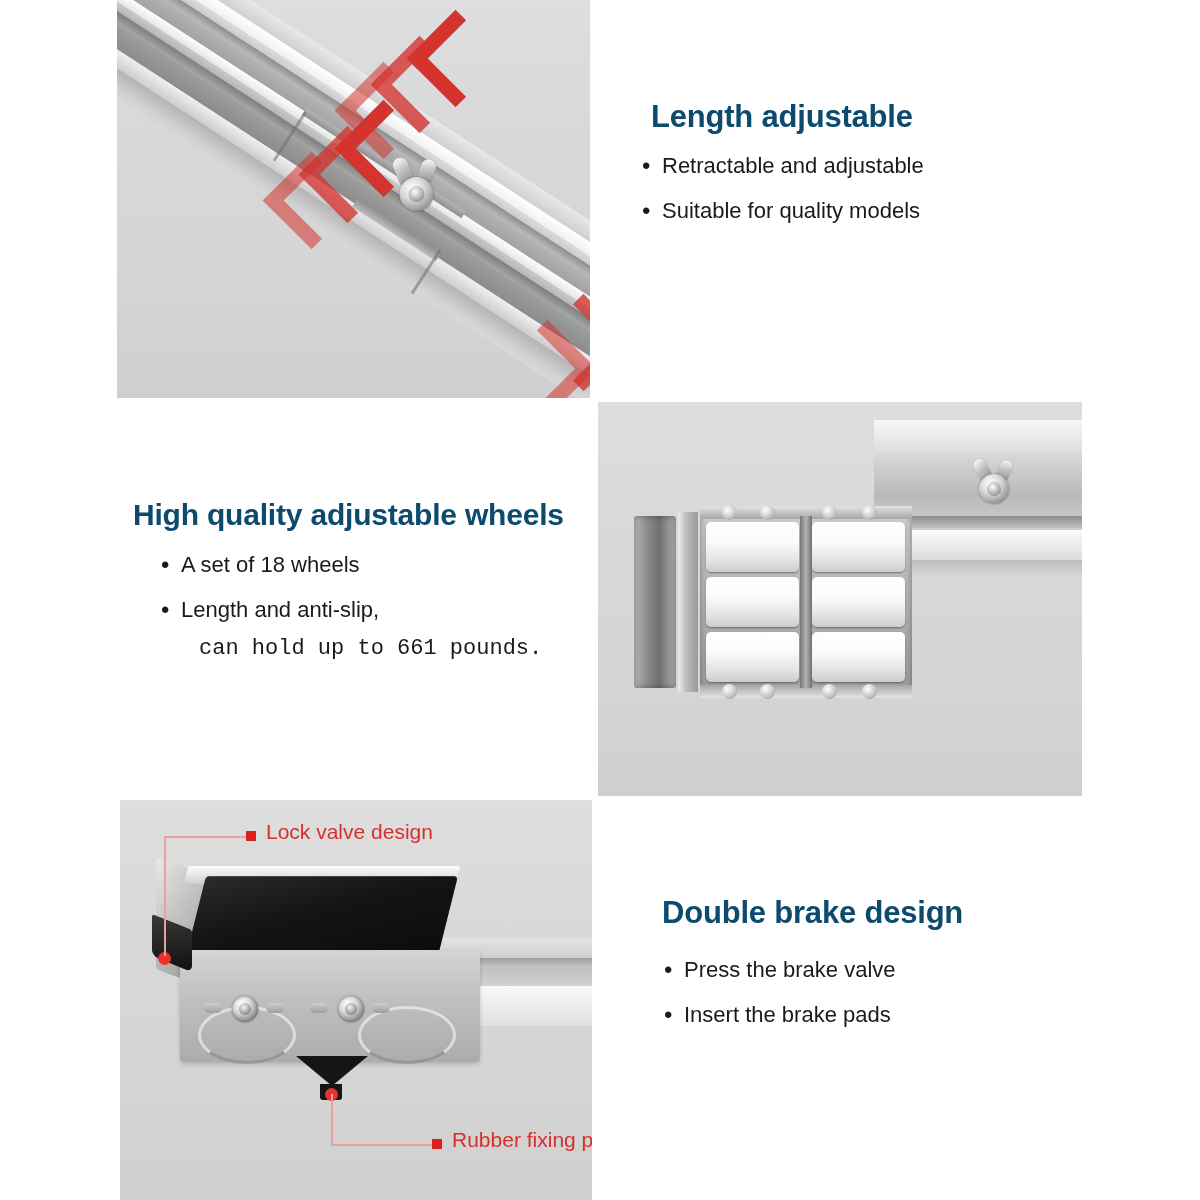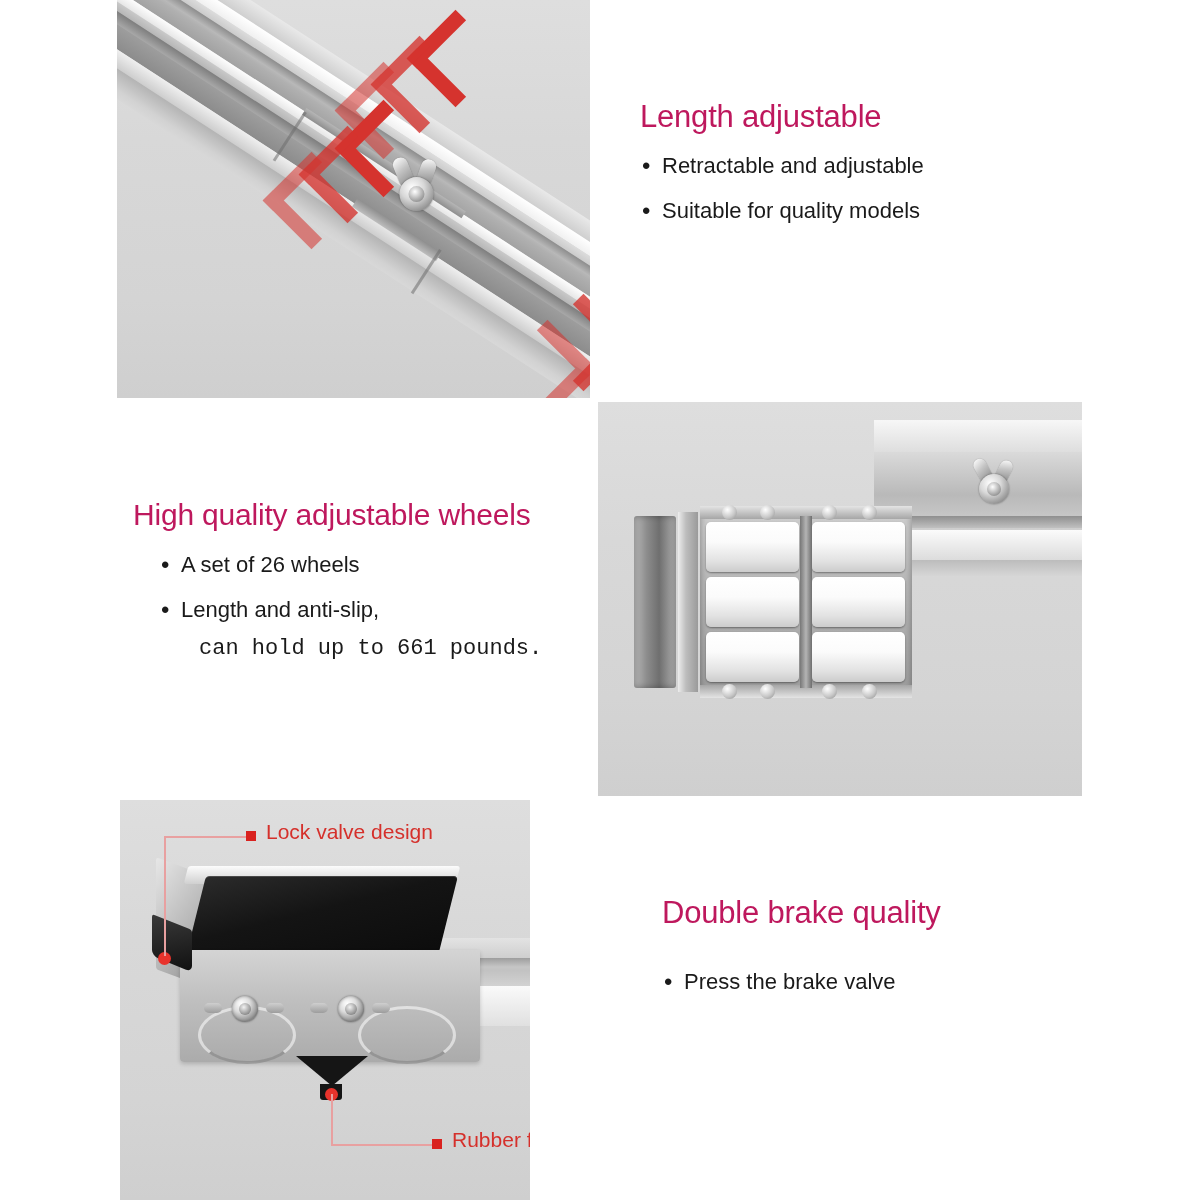--- a/index.html
+++ b/index.html
@@ -32,32 +32,33 @@
     position: absolute;
     background: #ffffff;
     overflow: hidden;
   }
 
   
   #panel-length-image   { left: 117px; top: 0px;    width: 473px; height: 398px; }
   #panel-length-text    { left: 598px; top: 0px;    width: 484px; height: 398px; }
   #panel-wheels-text    { left: 117px; top: 402px;  width: 473px; height: 394px; }
   #panel-wheels-image   { left: 598px; top: 402px;  width: 484px; height: 394px; }
-  #panel-brake-image    { left: 120px; top: 800px;  width: 410px; height: 400px; }
+  #panel-brake-image    { left: 120px; top: 800px;  width: 472px; height: 400px; }
   #panel-brake-text     { left: 598px; top: 800px;  width: 484px; height: 400px; }
 
   
   .feature-block { position: absolute; }
   .heading {
-    color: #be185d;
+    color: #0c4a6e;
     font-size: 31px;
-    font-weight: normal;
+    font-weight: bold;
     letter-spacing: -0.2px;
     white-space: nowrap;
     line-height: 1.1;
+    text-align: center;
   }
   .bullets { margin-top: 20px; }
   .bullet {
     color: #1a1a1a;
     font-size: 22px;
     line-height: 1.05;
     white-space: nowrap;
     margin-bottom: 22px;
     position: relative;
     padding-left: 22px;
@@ -75,21 +76,21 @@
     font-family: Liberation Mono, monospace;
   }
   .bullet.cont::before { content: ""; }
 
   
   #block-length { left: 42px;  top: 100px; }
   #block-wheels { left: 16px;  top: 96px;  }
   #block-wheels .heading { font-size: 30px; }
   #block-wheels .bullets { margin-left: 26px; margin-top: 22px; }
   #block-brake  { left: 64px;  top: 96px;  }
-  #block-brake .bullets { margin-left: 0px; margin-top: 40px; }
+  #block-brake .bullets { margin-left: 0px; margin-top: 28px; }
 
   
   .rail-scene { position: absolute; inset: 0; }
   .rail-group {
     position: absolute;
     left: -60px; top: -30px;
     width: 640px; height: 470px;
     transform: rotate(33deg);
     transform-origin: 50% 50%;
   }
@@ -475,21 +476,21 @@
         <div class="bullet">Retractable and adjustable</div>
         <div class="bullet">Suitable for quality models</div>
       </div>
     </div>
   </div>
 
   <div class="textpanel" id="panel-wheels-text">
     <div class="feature-block" id="block-wheels">
       <div class="heading">High quality adjustable wheels</div>
       <div class="bullets">
-        <div class="bullet">A set of 26 wheels</div>
+        <div class="bullet">A set of 18 wheels</div>
         <div class="bullet">Length and anti-slip,</div>
         <div class="bullet cont">can hold up to 661 pounds.</div>
       </div>
     </div>
   </div>
 
   <div class="panel" id="panel-wheels-image">
     <div class="wheel-scene">
 
       <div class="ext-rail">
@@ -572,20 +573,21 @@
       <div class="callout-line v" style="left:211px; top:294px; height:52px;"></div>
       <div class="callout-line h" style="left:211px; top:344px; width:102px;"></div>
       <div class="callout-sq" style="left:312px; top:339px;"></div>
       <div class="callout-label" style="left:332px; top:328px;">Rubber fixing pads</div>
 
     </div>
   </div>
 
   <div class="textpanel" id="panel-brake-text">
     <div class="feature-block" id="block-brake">
-      <div class="heading">Double brake quality</div>
+      <div class="heading">Double brake design</div>
       <div class="bullets">
         <div class="bullet">Press the brake valve</div>
+        <div class="bullet">Insert the brake pads</div>
       </div>
     </div>
   </div>
 
 </div>
 
 </body></html>

